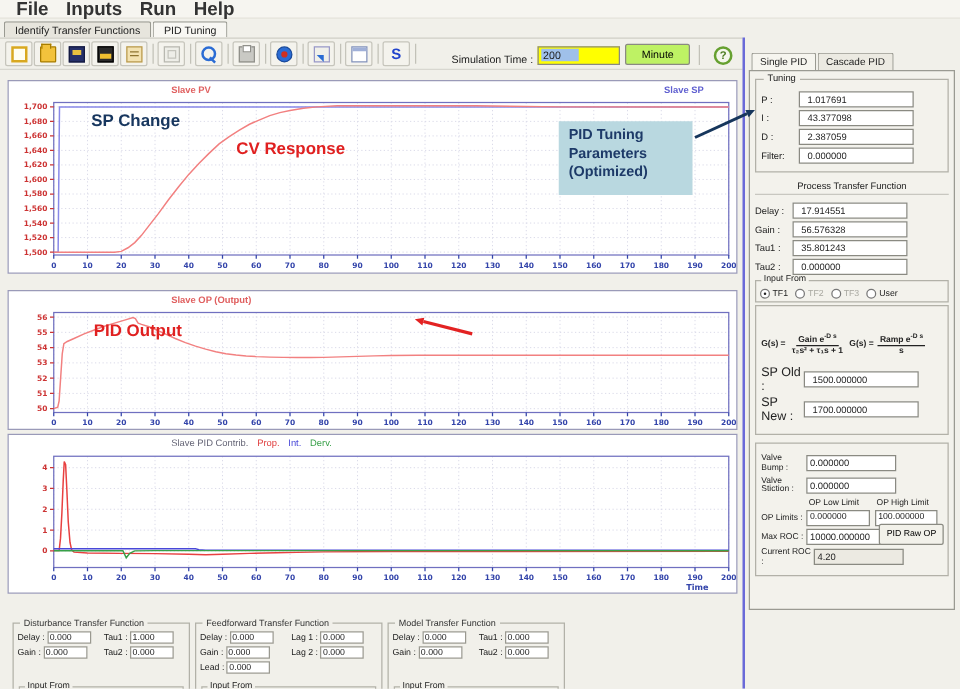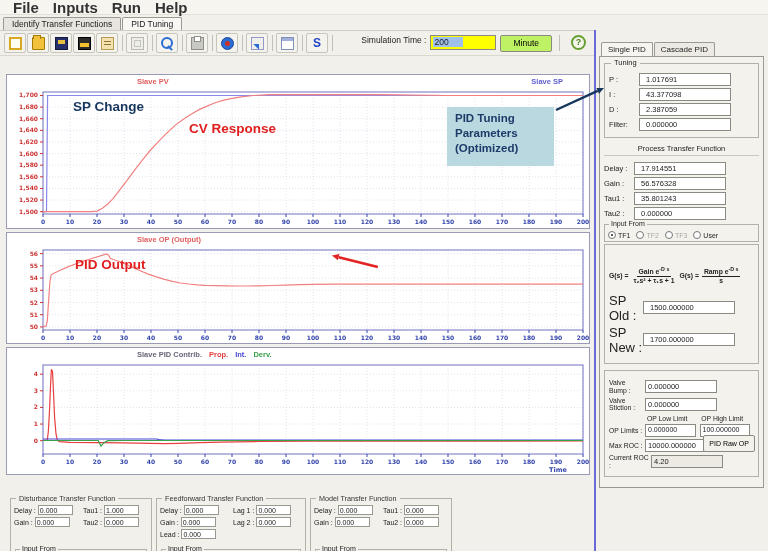--- a/index.html
+++ b/index.html
@@ -32,37 +32,37 @@
   .ic-zoom::after{content:"";position:absolute;right:1px;bottom:1px;width:6px;height:2px;background:#2b6cd4;transform:rotate(45deg);}
   .ic-print{background:#c9c9c4;border:1px solid #90908a;}
   .ic-print::after{content:"";position:absolute;left:2px;right:2px;top:-2px;height:4px;background:#fff;border:1px solid #90908a;}
   .ic-globe{background:#2b6cd4;border-radius:50%;border:1px solid #1a4a9a;}
   .ic-globe::after{content:"";position:absolute;left:3px;top:3px;width:5px;height:5px;background:#d03020;border-radius:50%;}
   .ic-window{background:#f0f0ea;border:1px solid #9898c8;}
   .ic-window::after{content:"";position:absolute;right:0;bottom:1px;width:0;height:0;border:4px solid transparent;border-left-color:#2b6cd4;transform:rotate(-45deg);}
   .ic-window2{border:1px solid #8090b8;background:#fff;}
   .ic-window2::before{content:"";position:absolute;left:0;right:0;top:0;height:3px;background:#a0b0d8;}
   .ic-s{color:#2244cc;font-weight:bold;font-size:12px;line-height:13px;text-align:center;}
-  .simtime{margin-left:auto;display:flex;align-items:flex-start;gap:4px;}
+  .simtime{margin-left:auto;display:flex;align-items:flex-end;gap:4px;}
   .simlbl{font-size:8.5px;}
   .yellow-input{width:66px;height:15px;background:#ffff00;border:1px solid #8a8a82;padding:1px 2px;font-size:8.5px;}
   .yellow-input .sel{background:#9fc0ea;padding:0 14px 0 1px;}
   .btn{height:17px;padding:0 12px;border:1px solid #8a8a82;background:#bef264;border-radius:2px;font-size:8.5px;font-family:"Liberation Sans",sans-serif;}
   .help-round{width:15px;height:15px;border-radius:50%;border:2px solid #66a030;color:#4a7a20;font-weight:bold;font-size:9px;display:flex;align-items:center;justify-content:center;background:#f4f6ec;margin:0 4px;}
 
   
   .left-col{position:absolute;left:6px;top:58px;width:588px;height:493px;}
   .hintbar{position:absolute;left:0;top:0;width:584px;height:13px;text-align:center;color:#3b4fd0;font-size:8px;border-bottom:1px solid #d2d1ca;}
   .chart-panel{position:absolute;left:0;background:#fff;border:1px solid #9a9ab8;width:584px;}
-  #p1{top:16px;height:155px;}
+  #p1{top:6px;height:155px;}
   #p2{top:174px;height:112px;}
   #p3{top:289px;height:128px;}
   .chart-head{position:absolute;top:2px;left:130px;font-size:7.5px;font-weight:bold;}
   .chart-head-r{position:absolute;top:2px;right:26px;font-size:7.5px;font-weight:bold;}
-  .legend{position:absolute;top:2px;left:130px;display:flex;gap:7px;font-size:7.5px;font-weight:bold;}
+  .legend{position:absolute;top:2px;left:130px;display:flex;gap:7px;font-size:7.5px;font-weight:normal;}
   .plot{position:absolute;left:2px;top:13px;}
   .ann{position:absolute;font-weight:bold;}
   .ann-sp{left:66px;top:24px;color:#17365e;font-size:13.5px;}
   .ann-cv{left:182px;top:46px;color:#e02020;font-size:13.5px;}
   .ann-op{left:68px;top:24px;color:#e02020;font-size:13.5px;}
   .callout{position:absolute;left:440px;top:32px;width:107px;height:59px;background:#b9d8e0;color:#1d3a68;font-weight:bold;font-size:11.5px;line-height:1.32;padding:4px 8px;}
 
   
   .bottom-row{position:absolute;left:0;top:440px;width:584px;height:73px;}
   .fset{position:absolute;top:0;height:71px;border:1px solid #b2b1a8;padding:6px 3px 2px;}
@@ -98,21 +98,21 @@
   .rinp{width:92px;height:13px;border:1px solid #8a8a82;background:#fff;font-size:7.5px;padding:1px 6px;line-height:10px;overflow:hidden;}
   .sect{text-align:center;font-size:7.5px;margin:2px 0 6px;border-bottom:1px solid #c8c7c0;padding-bottom:2px;}
   .ifbox2{position:relative;border:1px solid #b2b1a8;padding:6px 3px 2px;margin:4px 0 2px;}
   .formulas{display:flex;align-items:center;gap:3px;font-size:6.8px;font-weight:bold;margin:14px 0 8px;}
   .flhs{white-space:nowrap;}
   .frac{display:inline-flex;flex-direction:column;align-items:center;line-height:1.15;}
   .frac .num{border-bottom:1px solid #222;padding:0 2px;white-space:nowrap;}
   .frac .den{padding:0 2px;white-space:nowrap;}
   .frac sup{font-size:5.3px;vertical-align:super;}
   .spbox{padding-bottom:6px;}
-  .splabel{width:34px;flex:0 0 34px;font-size:13px;}
+  .splabel{width:34px;flex:0 0 34px;font-size:10px;}
   .outbox{position:relative;padding-top:6px;}
   .olabel{width:36px;flex:0 0 36px;font-size:6.8px;line-height:1.15;}
   .oinp{width:72px;height:13px;border:1px solid #8a8a82;background:#fff;font-size:7.5px;padding:1px 2px;line-height:10px;}
   .oinp.ro{background:#eceae2;}
   .smallbtn{position:absolute;right:3px;top:64px;height:17px;padding:0 5px;border:1px solid #8a8a82;background:#f2f1ea;border-radius:2px;font-size:7px;}
   .limhdr{display:flex;font-size:6.8px;margin:3px 0 1px 38px;gap:14px;}
   .liminp{width:54px;height:13px;border:1px solid #8a8a82;background:#fff;font-size:7px;padding:1px 2px;margin-right:4px;}
 
   .overlay{position:absolute;left:0;top:0;width:768px;height:551px;pointer-events:none;z-index:60;}
 </style>

